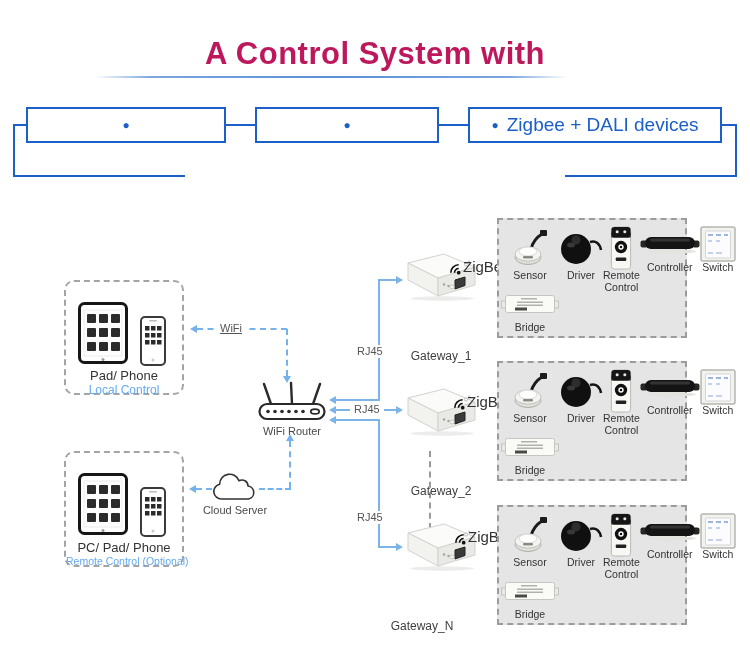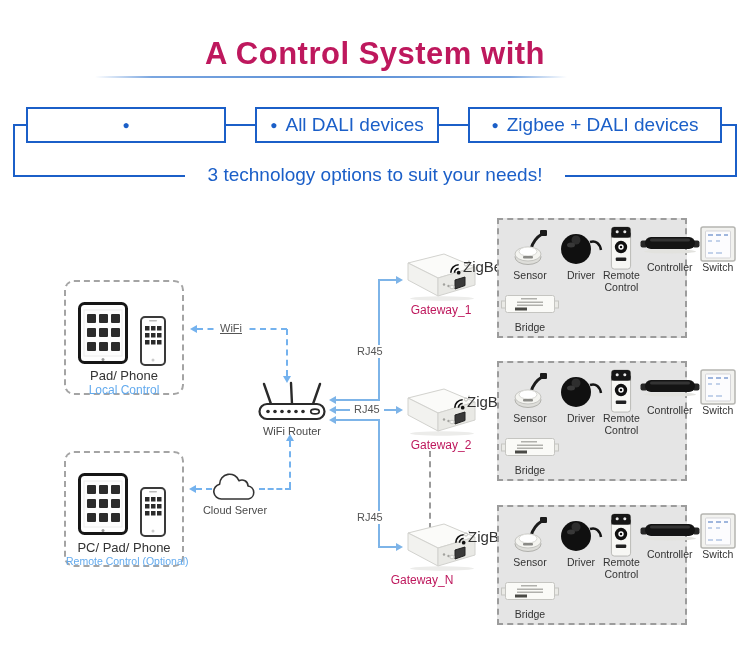--- a/index.html
+++ b/index.html
@@ -29,21 +29,21 @@
   .cell{display:flex;flex-direction:column;align-items:center;overflow:visible;}
   .icon-box{height:44px;display:flex;align-items:center;justify-content:center;}
   .cell.r2 .icon-box{height:36px;}
   .dlabel{font-size:10.5px;color:#333;text-align:center;line-height:1.12;max-width:54px;}
 
   
   .devtitle{position:absolute;left:0;width:100%;text-align:center;font-size:13px;color:#333;}
   .devsub{position:absolute;left:0;width:100%;text-align:center;font-size:12px;color:#62aaee;white-space:nowrap;}
   .netlabel{position:absolute;text-align:center;font-size:11px;color:#4a4a4a;}
   .linklabel{position:absolute;font-size:11px;color:#555;background:#fff;padding:0 4px;line-height:13px;}
-  .gwlabel{position:absolute;width:76px;text-align:center;font-size:12px;color:#be185d;}
+  .gwlabel{position:absolute;width:76px;text-align:center;font-size:12px;color:#404040;margin-top:46px;}
   .zig{position:absolute;display:flex;align-items:flex-end;gap:2px;font-size:15px;color:#333;}
 
   
   .ln{position:absolute;background:#7db4e8;}
   .dh{position:absolute;height:0;border-top:2px dashed #74b2ee;}
   .dv{position:absolute;width:0;border-left:2px dashed #74b2ee;}
   .gv{position:absolute;width:0;border-left:2px dashed #9a9a9a;}
   .ah{position:absolute;width:0;height:0;}
   .ah.l{border-top:4px solid transparent;border-bottom:4px solid transparent;border-right:7px solid #7db4e8;}
   .ah.r{border-top:4px solid transparent;border-bottom:4px solid transparent;border-left:7px solid #7db4e8;}
@@ -58,36 +58,34 @@
 <div id="stage">
 
   <div class="page-title">A Control System with</div>
   <div class="title-underline"></div>
 
   <div class="opt-box" style="left:26px;width:200px;">
     <span class="opt-bullet">●</span>
   </div>
   <div class="opt-box" style="left:255px;width:184px;">
     <span class="opt-bullet">●</span>
-    <span>All DALI devices</span>
   </div>
   <div class="opt-box" style="left:468px;width:254px;">
     <span class="opt-bullet">●</span>
     <span>Zigbee + DALI devices</span>
   </div>
 
   <div class="bline" style="left:226px;top:124px;width:29px;height:2px;"></div>
   <div class="bline" style="left:439px;top:124px;width:29px;height:2px;"></div>
   <div class="bline" style="left:13px;top:124px;width:13px;height:2px;"></div>
   <div class="bline" style="left:13px;top:124px;width:2px;height:53px;"></div>
   <div class="bline" style="left:13px;top:175px;width:172px;height:2px;"></div>
   <div class="bline" style="left:722px;top:124px;width:15px;height:2px;"></div>
   <div class="bline" style="left:735px;top:124px;width:2px;height:53px;"></div>
   <div class="bline" style="left:565px;top:175px;width:172px;height:2px;"></div>
-  <div class="tagline">3 technology options to suit your needs!</div>
 
   <div class="dash-box" style="left:64px;top:451px;width:120px;height:116px;">
     <svg class="abs" style="left:12px;top:20px;" width="50" height="62" viewBox="0 0 50 62">
       <rect x="1.5" y="1.5" width="47" height="59" rx="5" fill="#fff" stroke="#161616" stroke-width="3"></rect>
       <rect x="6" y="8" width="38" height="46" fill="#fdfdfd" stroke="#ececec"></rect>
       <rect x="9" y="12" width="9" height="9" rx="1" fill="#2b2b2b"></rect>
         <rect x="21" y="12" width="9" height="9" rx="1" fill="#2b2b2b"></rect>
         <rect x="33" y="12" width="9" height="9" rx="1" fill="#2b2b2b"></rect>
       <rect x="9" y="26" width="9" height="9" rx="1" fill="#2b2b2b"></rect>
         <rect x="21" y="26" width="9" height="9" rx="1" fill="#2b2b2b"></rect>

